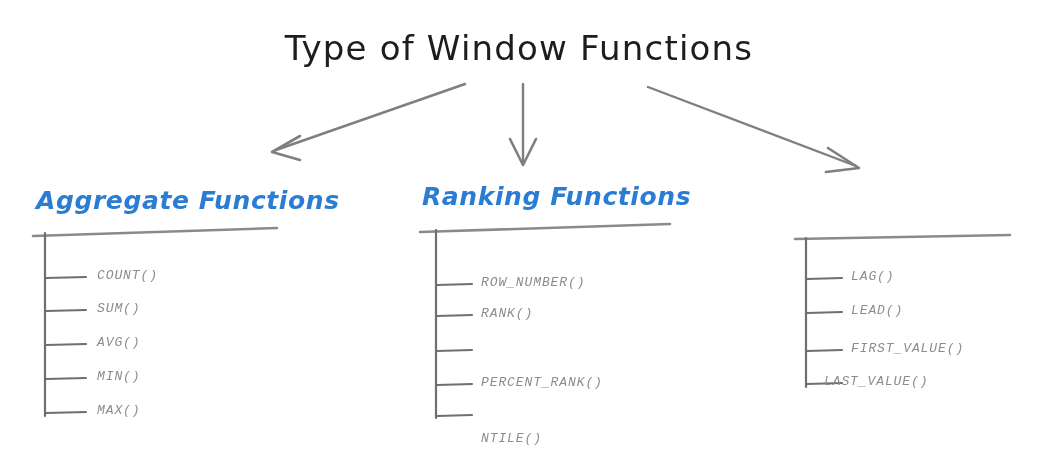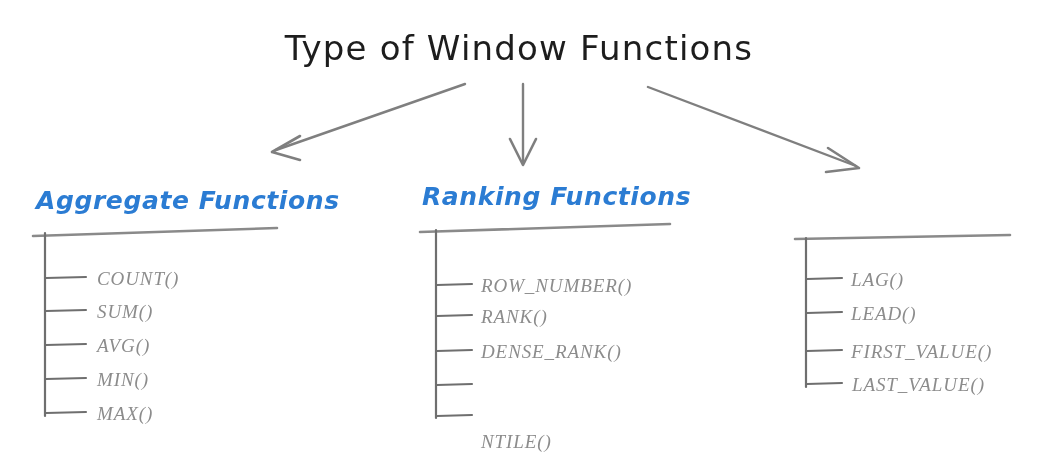--- a/index.html
+++ b/index.html
@@ -53,22 +53,22 @@
     white-space: nowrap;
     text-align: right;
   }
   .branch-heading.h-aggregate { left: 36px;  top: 186px; }
   .branch-heading.h-ranking   { left: 422px; top: 182px; }
   .branch-heading.h-value     { left: 790px; top: 192px; }
 
   
   .leaf-label {
     position: absolute;
-    font-family: Liberation Serif, serif;
-    font-size: 19px;
+    font-family: Liberation Mono, monospace;
+    font-size: 13px;
     font-style: italic;
     letter-spacing: 0.9px;
     color: #8c8c8c;
     white-space: nowrap;
   }
 </style>
 </head>
 <body>
 
 <div id="canvas">
@@ -125,21 +125,21 @@
   <div class="branch-heading h-aggregate">Aggregate Functions</div>
   <div class="leaf-label" style="left:97px; top:268px;">COUNT()</div>
   <div class="leaf-label" style="left:97px; top:301px;">SUM()</div>
   <div class="leaf-label" style="left:97px; top:335px;">AVG()</div>
   <div class="leaf-label" style="left:97px; top:369px;">MIN()</div>
   <div class="leaf-label" style="left:97px; top:403px;">MAX()</div>
 
   <div class="branch-heading h-ranking">Ranking Functions</div>
   <div class="leaf-label" style="left:481px; top:275px;">ROW_NUMBER()</div>
   <div class="leaf-label" style="left:481px; top:306px;">RANK()</div>
-  <div class="leaf-label" style="left:481px; top:341px;">DENSE_RANK()</div>
+  <div class="leaf-label" style="left:481px; top:375px;">PERCENT_RANK()</div>
   <div class="leaf-label" style="left:481px; top:406px;margin-top:25px;">NTILE()</div>
 
   <div class="leaf-label" style="left:851px; top:269px;">LAG()</div>
   <div class="leaf-label" style="left:851px; top:303px;">LEAD()</div>
   <div class="leaf-label" style="left:851px; top:341px;">FIRST_VALUE()</div>
-  <div class="leaf-label" style="left:852px; top:374px;">LAST_VALUE()</div>
+  <div class="leaf-label" style="left:824px; top:374px;">LAST_VALUE()</div>
 
 </div>
 
 </body></html>

